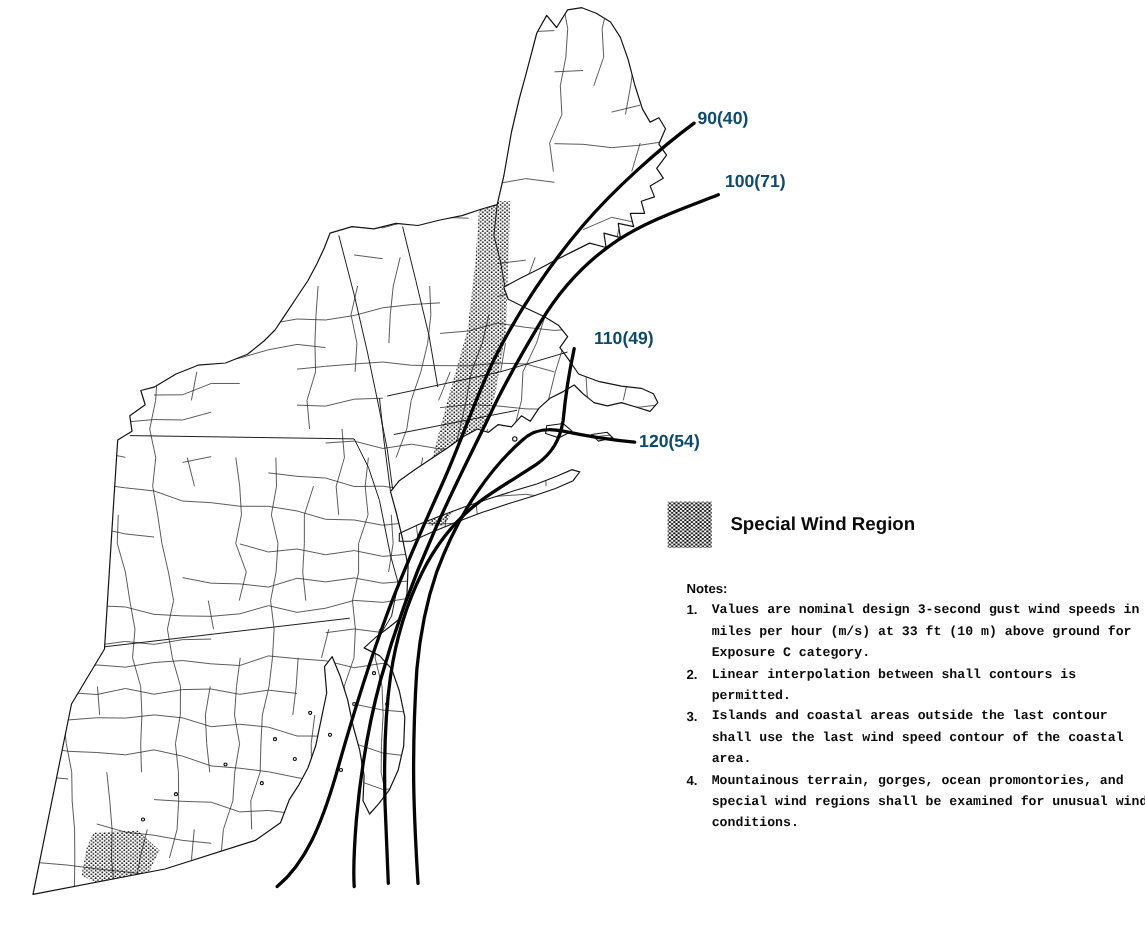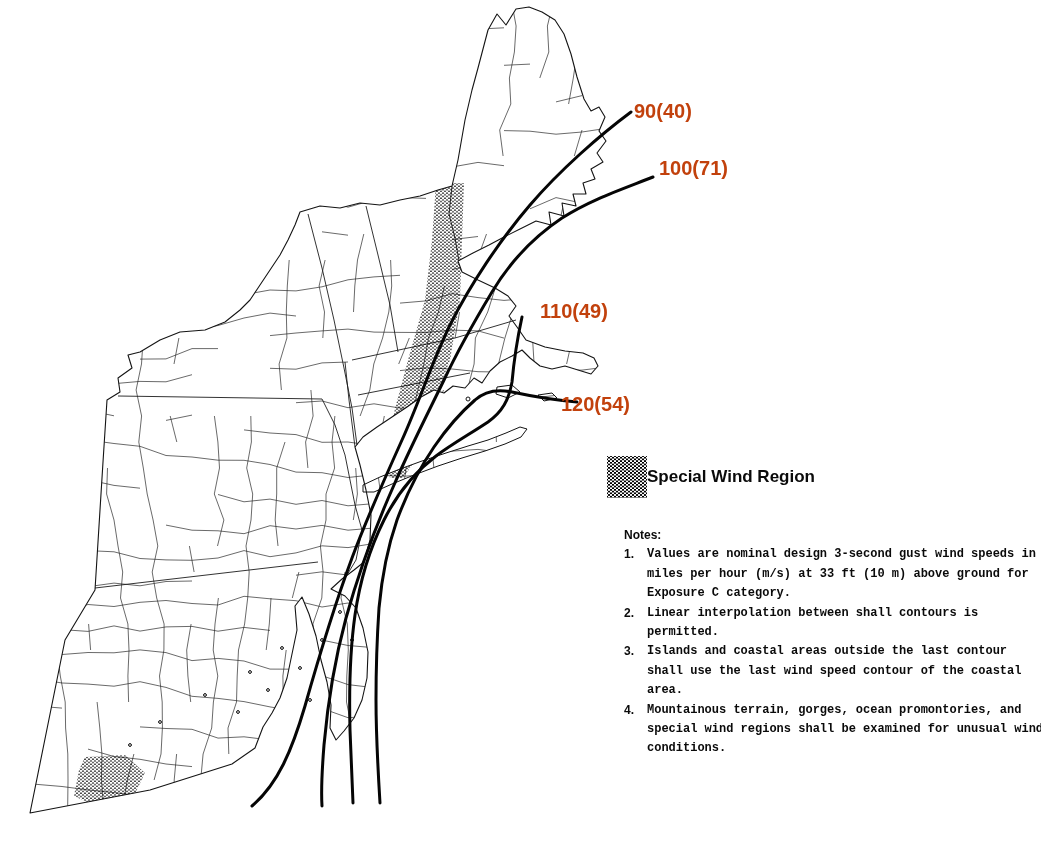--- a/index.html
+++ b/index.html
@@ -2,33 +2,33 @@
 <html><head>
 <meta charset="utf-8">
 <style>
   html,body{margin:0;padding:0;background:#fff;}
   .stage{
     position:relative;width:1041px;height:848px;background:#ffffff;overflow:hidden;
     font-family:"Liberation Sans","DejaVu Sans",sans-serif;color:#0a0a0a;
   }
   .stage svg{position:absolute;left:0;top:0;}
   .contour-label{
-    position:absolute;font-weight:bold;font-size:20px;letter-spacing:0px;
-    white-space:nowrap;color:#c2410c;
+    position:absolute;font-weight:bold;font-size:16px;letter-spacing:0px;
+    white-space:nowrap;color:#0c4a6e;
   }
   .legend{position:absolute;left:607px;top:456px;display:flex;align-items:center;}
   .legend-swatch{
     width:40px;height:42px;flex:0 0 auto;
     background-image:
       radial-gradient(circle, #000 0.8px, transparent 1.1px),
       radial-gradient(circle, #000 0.8px, transparent 1.1px);
     background-size:4px 3.4px,4px 3.4px;
     background-position:0 0,2px 1.7px;
   }
-  .legend-label{font-weight:bold;font-size:17px;white-space:nowrap;}
+  .legend-label{font-weight:bold;font-size:17px;margin-left:17px;white-space:nowrap;}
   .notes{position:absolute;left:624px;top:526px;width:424px;font-weight:bold;
          font-size:12px;line-height:19.4px;}
   .notes-heading{margin:0 0 0 0;}
   .note-item{display:flex;align-items:flex-start;}
   .note-num{flex:0 0 23px;}
   .note-text{flex:1 1 auto;font-family:Liberation Mono, monospace;}
 </style>
 </head>
 <body>
 
@@ -167,21 +167,21 @@
            C351,758 352,782 353,803"></path>
       <path d="M577,402 C555,400 540,398 512,392 C498,389 486,390 475,400 C460,413 447,428 434,447
            C419,469 407,493 397,520 C388,546 382,575 379,608 C377,638 376,668 376,700
            C376,738 378,770 380,803"></path>
     </g>
   </svg>
 
   <div class="contour-label" style="left:634px;top:100px;">90(40)</div>
   <div class="contour-label" style="left:659px;top:157px;">100(71)</div>
   <div class="contour-label" style="left:540px;top:300px;">110(49)</div>
-  <div class="contour-label" style="left:561px;top:393px;">120(54)</div>
+  <div class="contour-label" style="left:581px;top:393px;">120(54)</div>
 
   <div class="legend">
     <div class="legend-swatch"></div>
     <div class="legend-label">Special Wind Region</div>
   </div>
 
   <div class="notes">
     <div class="notes-heading">Notes:</div>
     <div class="note-item">
       <span class="note-num">1.</span>

